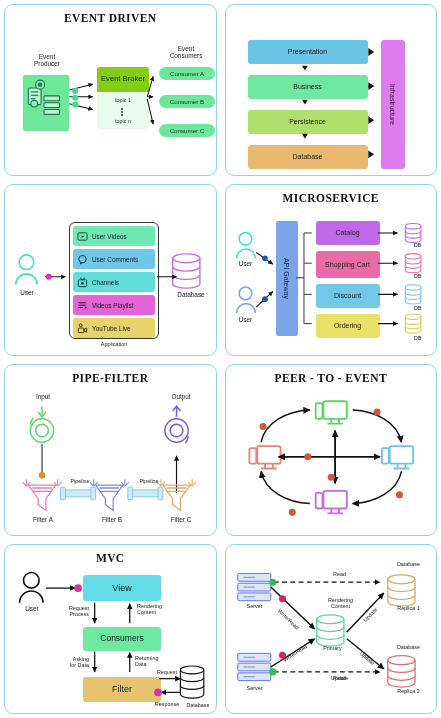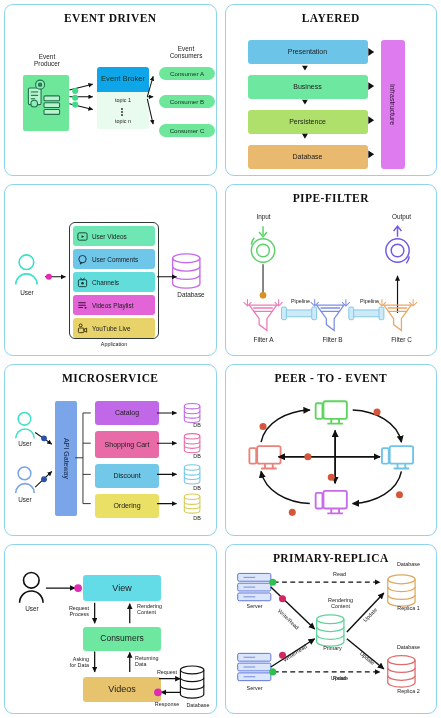--- a/index.html
+++ b/index.html
@@ -88,21 +88,21 @@
           <circle cx="36" cy="80.5" r="4.6" fill="#8defb8"></circle>
           <circle cx="36" cy="80.5" r="1.7" fill="#2d7d55"></circle>
           <circle cx="30" cy="100" r="3.4" fill="#8defb8"></circle>
           <rect x="40" y="92" width="16" height="5" rx="1"></rect>
           <rect x="40" y="99" width="16" height="5" rx="1"></rect>
           <rect x="40" y="106" width="16" height="5" rx="1"></rect>
         </g>
       </svg>
 
       <div style="position:absolute;left:92px;top:62px;width:52px;height:62px;background:#E9FAEE;border-radius:3px;"></div>
-      <div style="position:absolute;left:92px;top:62px;width:52px;height:25px;background:#0ea5e9;border-radius:3px 3px 0 0;display:flex;align-items:center;justify-content:center;text-align:center;font-size:7.6px;line-height:1.1;color:#10301c;">Event
+      <div style="position:absolute;left:92px;top:62px;width:52px;height:25px;background:#84cc16;border-radius:3px 3px 0 0;display:flex;align-items:center;justify-content:center;text-align:center;font-size:7.6px;line-height:1.1;color:#10301c;">Event
 Broker</div>
       <div class="lbl sm" style="left:92px;top:92px;width:52px;">topic 1</div>
       <div style="position:absolute;left:116px;top:102px;width:3px;height:10px;">
         <div style="width:2px;height:2px;background:#333;border-radius:50%;margin:1px 0;"></div>
         <div style="width:2px;height:2px;background:#333;border-radius:50%;margin:1px 0;"></div>
         <div style="width:2px;height:2px;background:#333;border-radius:50%;margin:1px 0;"></div>
       </div>
       <div class="lbl sm" style="left:92px;top:113px;width:52px;">topic n</div>
 
       <div class="lbl" style="left:152px;top:40px;width:58px;">Event
@@ -130,21 +130,20 @@
         <g stroke="#111" stroke-width="1.05" fill="none" marker-end="url(#ar-ed)">
           <line x1="146" y1="93" x2="152" y2="72"></line>
           <line x1="146" y1="93" x2="152" y2="93"></line>
           <line x1="146" y1="95" x2="152" y2="121"></line>
         </g>
       </svg>
     </div>
   </div>
 
   <div class="panel">
-    <div class="ptitle">LAYERED</div>
     <div class="stage">
       <div class="box" style="left:22px;top:35px;width:120px;height:24px;background:#6CC5E8;">Presentation</div>
       <div class="box" style="left:22px;top:70px;width:120px;height:24px;background:#6EE7A0;">Business</div>
       <div class="box" style="left:22px;top:105px;width:120px;height:24px;background:#AEE06B;">Persistence</div>
       <div class="box" style="left:22px;top:140px;width:120px;height:24px;background:#E8B96E;">Database</div>
       <div style="position:absolute;left:155px;top:35px;width:24px;height:129px;background:#DE7BEE;border-radius:3px;display:flex;align-items:center;justify-content:center;">
         <span style="transform:rotate(90deg);white-space:nowrap;font-size:7px;color:#2a1030;">Infrastructure</span>
       </div>
       <svg class="layer" viewBox="0 0 216 172">
         <g fill="#111">
@@ -227,87 +226,20 @@
       <svg class="layer" viewBox="0 0 216 172">
         <defs>
           <marker id="ar-mo" markerWidth="5" markerHeight="5" refX="4.2" refY="2.2" orient="auto">
             <path d="M0,0 L4.6,2.2 L0,4.4 z" fill="#111"></path>
           </marker>
         </defs>
         <line x1="41" y1="93" x2="62" y2="93" stroke="#111" stroke-width="1.1" marker-end="url(#ar-mo)"></line>
         <circle cx="45" cy="93" r="3.1" fill="#E02BB4"></circle>
         <line x1="156" y1="93" x2="176" y2="93" stroke="#111" stroke-width="1.1" marker-end="url(#ar-mo)"></line>
       </svg>
-    </div>
-  </div>
-
-  <div class="panel">
-    <div class="ptitle">PIPE-FILTER</div>
-    <div class="stage">
-      <div class="lbl" style="left:8px;top:28px;width:60px;">Input</div>
-      <div class="lbl" style="left:146px;top:28px;width:60px;">Output</div>
-
-      <svg class="layer" viewBox="0 0 216 172">
-        <defs>
-          <marker id="ar-pf" markerWidth="5" markerHeight="5" refX="4.2" refY="2.2" orient="auto">
-            <path d="M0,0 L4.6,2.2 L0,4.4 z" fill="#111"></path>
-          </marker>
-        </defs>
-        <g stroke="#5BD36A" stroke-width="1.5" fill="none">
-          <path d="M38,41 L38,50 M34,47 L38,52 L42,47"></path>
-          <circle cx="38" cy="66" r="12"></circle>
-          <circle cx="38" cy="66" r="6.5"></circle>
-          <path d="M26,60 a13,13 0 0 1 3,-7"></path>
-        </g>
-        <g stroke="#6F5BE8" stroke-width="1.5" fill="none">
-          <path d="M176,52 L176,42 M172,46 L176,41 L180,46"></path>
-          <circle cx="176" cy="66" r="12"></circle>
-          <circle cx="176" cy="66" r="6.5"></circle>
-          <path d="M188,72 a13,13 0 0 1 -3,7"></path>
-        </g>
-        <line x1="38" y1="80" x2="38" y2="110" stroke="#333" stroke-width="1.2"></line>
-        <circle cx="38" cy="112" r="3.4" fill="#D99024"></circle>
-        <line x1="176" y1="130" x2="176" y2="92" stroke="#111" stroke-width="1.2" marker-end="url(#ar-pf)"></line>
-
-        <g stroke="#EE79B7" stroke-width="1.3" fill="none">
-          <path d="M24,122 L52,122 L42,136 L42,148 L34,142 L34,136 z"></path>
-          <line x1="28" y1="125" x2="48" y2="125"></line>
-            <line x1="28" y1="128.5" x2="48" y2="128.5"></line>
-          <path d="M22,116 L22,122 M26,119 L22,123 L18,119" stroke-width="1.1"></path>
-          <path d="M54,116 L54,122 M58,119 L54,123 L50,119" stroke-width="1.1"></path>
-        </g>
-        <g stroke="#7B8DE8" stroke-width="1.3" fill="none">
-          <path d="M93,122 L121,122 L111,136 L111,148 L103,142 L103,136 z"></path>
-          <line x1="97" y1="125" x2="117" y2="125"></line>
-            <line x1="97" y1="128.5" x2="117" y2="128.5"></line>
-          <path d="M91,116 L91,122 M95,119 L91,123 L87,119" stroke-width="1.1"></path>
-          <path d="M123,116 L123,122 M127,119 L123,123 L119,119" stroke-width="1.1"></path>
-        </g>
-        <g stroke="#E8A765" stroke-width="1.3" fill="none">
-          <path d="M162,122 L190,122 L180,136 L180,148 L172,142 L172,136 z"></path>
-          <line x1="166" y1="125" x2="186" y2="125"></line>
-            <line x1="166" y1="128.5" x2="186" y2="128.5"></line>
-          <path d="M160,116 L160,122 M164,119 L160,123 L156,119" stroke-width="1.1"></path>
-          <path d="M192,116 L192,122 M196,119 L192,123 L188,119" stroke-width="1.1"></path>
-        </g>
-
-        <g fill="#CFEAF7" stroke="#7FC9E8" stroke-width="1">
-          <rect x="58" y="127" width="34" height="7" rx="1"></rect>
-          <rect x="57" y="124" width="5" height="13" rx="1.4"></rect>
-          <rect x="88" y="124" width="5" height="13" rx="1.4"></rect>
-          <rect x="127" y="127" width="34" height="7" rx="1"></rect>
-          <rect x="126" y="124" width="5" height="13" rx="1.4"></rect>
-          <rect x="157" y="124" width="5" height="13" rx="1.4"></rect>
-        </g>
-      </svg>
-      <div class="lbl sm" style="left:56px;top:113px;width:38px;">Pipeline</div>
-      <div class="lbl sm" style="left:125px;top:113px;width:38px;">Pipeline</div>
-      <div class="lbl" style="left:10px;top:151px;width:56px;">Filter A</div>
-      <div class="lbl" style="left:79px;top:151px;width:56px;">Filter B</div>
-      <div class="lbl" style="left:148px;top:151px;width:56px;">Filter C</div>
     </div>
   </div>
 
   <div class="panel">
     <div class="ptitle">MICROSERVICE</div>
     <div class="stage">
       <svg class="layer" viewBox="0 0 216 172">
         <g stroke="#3de0c8" stroke-width="1.6" fill="none">
           <circle cx="20" cy="54" r="6.5"></circle>
             <path d="M11,74 a9.5,9.5 0 0 1 19,0"></path>
@@ -382,20 +314,87 @@
         </g>
       </svg>
       <div class="lbl sm" style="left:176px;top:57px;width:32px;">DB</div>
       <div class="lbl sm" style="left:176px;top:88px;width:32px;">DB</div>
       <div class="lbl sm" style="left:176px;top:120px;width:32px;">DB</div>
       <div class="lbl sm" style="left:176px;top:150px;width:32px;">DB</div>
     </div>
   </div>
 
   <div class="panel">
+    <div class="ptitle">PIPE-FILTER</div>
+    <div class="stage">
+      <div class="lbl" style="left:8px;top:28px;width:60px;">Input</div>
+      <div class="lbl" style="left:146px;top:28px;width:60px;">Output</div>
+
+      <svg class="layer" viewBox="0 0 216 172">
+        <defs>
+          <marker id="ar-pf" markerWidth="5" markerHeight="5" refX="4.2" refY="2.2" orient="auto">
+            <path d="M0,0 L4.6,2.2 L0,4.4 z" fill="#111"></path>
+          </marker>
+        </defs>
+        <g stroke="#5BD36A" stroke-width="1.5" fill="none">
+          <path d="M38,41 L38,50 M34,47 L38,52 L42,47"></path>
+          <circle cx="38" cy="66" r="12"></circle>
+          <circle cx="38" cy="66" r="6.5"></circle>
+          <path d="M26,60 a13,13 0 0 1 3,-7"></path>
+        </g>
+        <g stroke="#6F5BE8" stroke-width="1.5" fill="none">
+          <path d="M176,52 L176,42 M172,46 L176,41 L180,46"></path>
+          <circle cx="176" cy="66" r="12"></circle>
+          <circle cx="176" cy="66" r="6.5"></circle>
+          <path d="M188,72 a13,13 0 0 1 -3,7"></path>
+        </g>
+        <line x1="38" y1="80" x2="38" y2="110" stroke="#333" stroke-width="1.2"></line>
+        <circle cx="38" cy="112" r="3.4" fill="#D99024"></circle>
+        <line x1="176" y1="130" x2="176" y2="92" stroke="#111" stroke-width="1.2" marker-end="url(#ar-pf)"></line>
+
+        <g stroke="#EE79B7" stroke-width="1.3" fill="none">
+          <path d="M24,122 L52,122 L42,136 L42,148 L34,142 L34,136 z"></path>
+          <line x1="28" y1="125" x2="48" y2="125"></line>
+            <line x1="28" y1="128.5" x2="48" y2="128.5"></line>
+          <path d="M22,116 L22,122 M26,119 L22,123 L18,119" stroke-width="1.1"></path>
+          <path d="M54,116 L54,122 M58,119 L54,123 L50,119" stroke-width="1.1"></path>
+        </g>
+        <g stroke="#7B8DE8" stroke-width="1.3" fill="none">
+          <path d="M93,122 L121,122 L111,136 L111,148 L103,142 L103,136 z"></path>
+          <line x1="97" y1="125" x2="117" y2="125"></line>
+            <line x1="97" y1="128.5" x2="117" y2="128.5"></line>
+          <path d="M91,116 L91,122 M95,119 L91,123 L87,119" stroke-width="1.1"></path>
+          <path d="M123,116 L123,122 M127,119 L123,123 L119,119" stroke-width="1.1"></path>
+        </g>
+        <g stroke="#E8A765" stroke-width="1.3" fill="none">
+          <path d="M162,122 L190,122 L180,136 L180,148 L172,142 L172,136 z"></path>
+          <line x1="166" y1="125" x2="186" y2="125"></line>
+            <line x1="166" y1="128.5" x2="186" y2="128.5"></line>
+          <path d="M160,116 L160,122 M164,119 L160,123 L156,119" stroke-width="1.1"></path>
+          <path d="M192,116 L192,122 M196,119 L192,123 L188,119" stroke-width="1.1"></path>
+        </g>
+
+        <g fill="#CFEAF7" stroke="#7FC9E8" stroke-width="1">
+          <rect x="58" y="127" width="34" height="7" rx="1"></rect>
+          <rect x="57" y="124" width="5" height="13" rx="1.4"></rect>
+          <rect x="88" y="124" width="5" height="13" rx="1.4"></rect>
+          <rect x="127" y="127" width="34" height="7" rx="1"></rect>
+          <rect x="126" y="124" width="5" height="13" rx="1.4"></rect>
+          <rect x="157" y="124" width="5" height="13" rx="1.4"></rect>
+        </g>
+      </svg>
+      <div class="lbl sm" style="left:56px;top:113px;width:38px;">Pipeline</div>
+      <div class="lbl sm" style="left:125px;top:113px;width:38px;">Pipeline</div>
+      <div class="lbl" style="left:10px;top:151px;width:56px;">Filter A</div>
+      <div class="lbl" style="left:79px;top:151px;width:56px;">Filter B</div>
+      <div class="lbl" style="left:148px;top:151px;width:56px;">Filter C</div>
+    </div>
+  </div>
+
+  <div class="panel">
     <div class="ptitle">PEER - TO - EVENT</div>
     <div class="stage">
       <svg class="layer" viewBox="0 0 216 172">
         <defs>
           <marker id="ar-p2p" markerWidth="5.5" markerHeight="5.5" refX="4.4" refY="2.4" orient="auto">
             <path d="M0,0 L5,2.4 L0,4.8 z" fill="#111"></path>
           </marker>
         </defs>
         <g stroke-width="1.9" fill="none">
           <g stroke="#5FD45F">
@@ -435,32 +434,33 @@
           <circle cx="178" cy="132" r="3.6"></circle>
           <circle cx="68" cy="150" r="3.6"></circle>
           <circle cx="84" cy="93" r="3.6"></circle>
           <circle cx="108" cy="114" r="3.6"></circle>
         </g>
       </svg>
     </div>
   </div>
 
   <div class="panel">
+    <div class="ptitle">MVC</div>
     <div class="stage">
       <svg class="layer" viewBox="0 0 216 170">
         <g stroke="#111" stroke-width="1.7" fill="none">
           <circle cx="27" cy="35" r="8"></circle>
           <path d="M15,58 a12,12 0 0 1 24,0"></path>
         </g>
       </svg>
       <div class="lbl" style="left:9px;top:60px;width:36px;">User</div>
 
       <div class="box" style="left:78px;top:30px;width:78px;height:26px;background:#63DCE8;font-size:9px;">View</div>
       <div class="box" style="left:78px;top:82px;width:78px;height:24px;background:#6EE7A0;font-size:8.5px;">Consumers</div>
-      <div class="box" style="left:78px;top:132px;width:78px;height:25px;background:#E8C36E;font-size:9px;">Videos</div>
+      <div class="box" style="left:78px;top:132px;width:78px;height:25px;background:#E8C36E;font-size:9px;">Filter</div>
 
       <div class="lbl sm" style="left:42px;top:60px;width:42px;text-align:right;">Request
 Process</div>
       <div class="lbl sm" style="left:132px;top:58px;width:48px;text-align:left;">Rendering
 Content</div>
       <div class="lbl sm" style="left:42px;top:111px;width:42px;text-align:right;">Asking
 for Data</div>
       <div class="lbl sm" style="left:130px;top:110px;width:44px;text-align:left;">Returning
 Data</div>
       <div class="lbl sm" style="left:140px;top:124px;width:44px;">Request</div>
@@ -488,21 +488,20 @@
           <path d="M180,127 L180,152 a12,4 0 0 0 24,0 L204,127"></path>
           <path d="M180,135 a12,4 0 0 0 24,0"></path>
           <path d="M180,143 a12,4 0 0 0 24,0"></path>
         </g>
       </svg>
       <div class="lbl sm" style="left:170px;top:157px;width:46px;">Database</div>
     </div>
   </div>
 
   <div class="panel">
-    <div class="ptitle">PRIMARY-REPLICA</div>
     <div class="stage">
       <svg class="layer" viewBox="0 0 216 170">
         <defs>
           <marker id="ar-pr" markerWidth="5" markerHeight="5" refX="4.2" refY="2.2" orient="auto">
             <path d="M0,0 L4.6,2.2 L0,4.4 z" fill="#111"></path>
           </marker>
         </defs>
         <g fill="#DCE6FA" stroke="#5A73D8" stroke-width="1">
           <rect x="12" y="28" width="34" height="8" rx="1.5"></rect>
           <rect x="12" y="38" width="34" height="8" rx="1.5"></rect>

